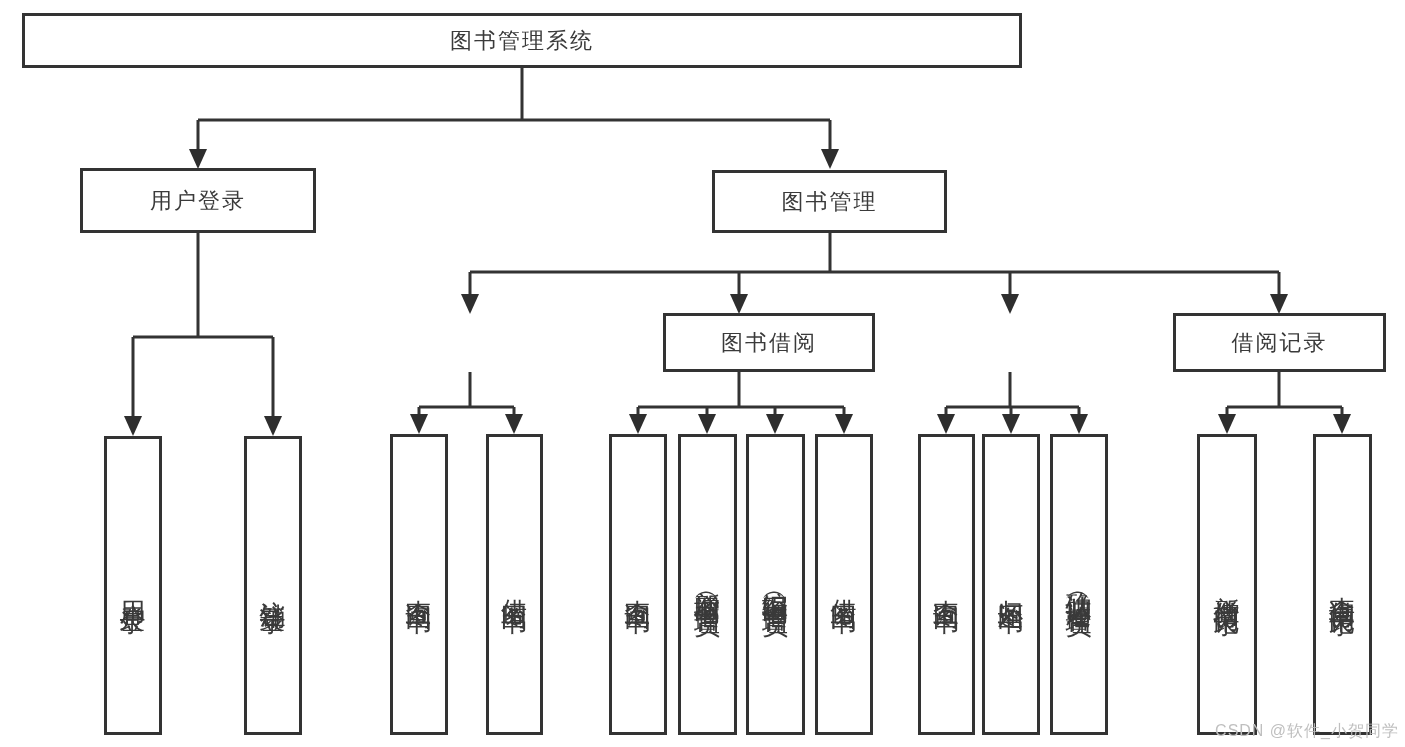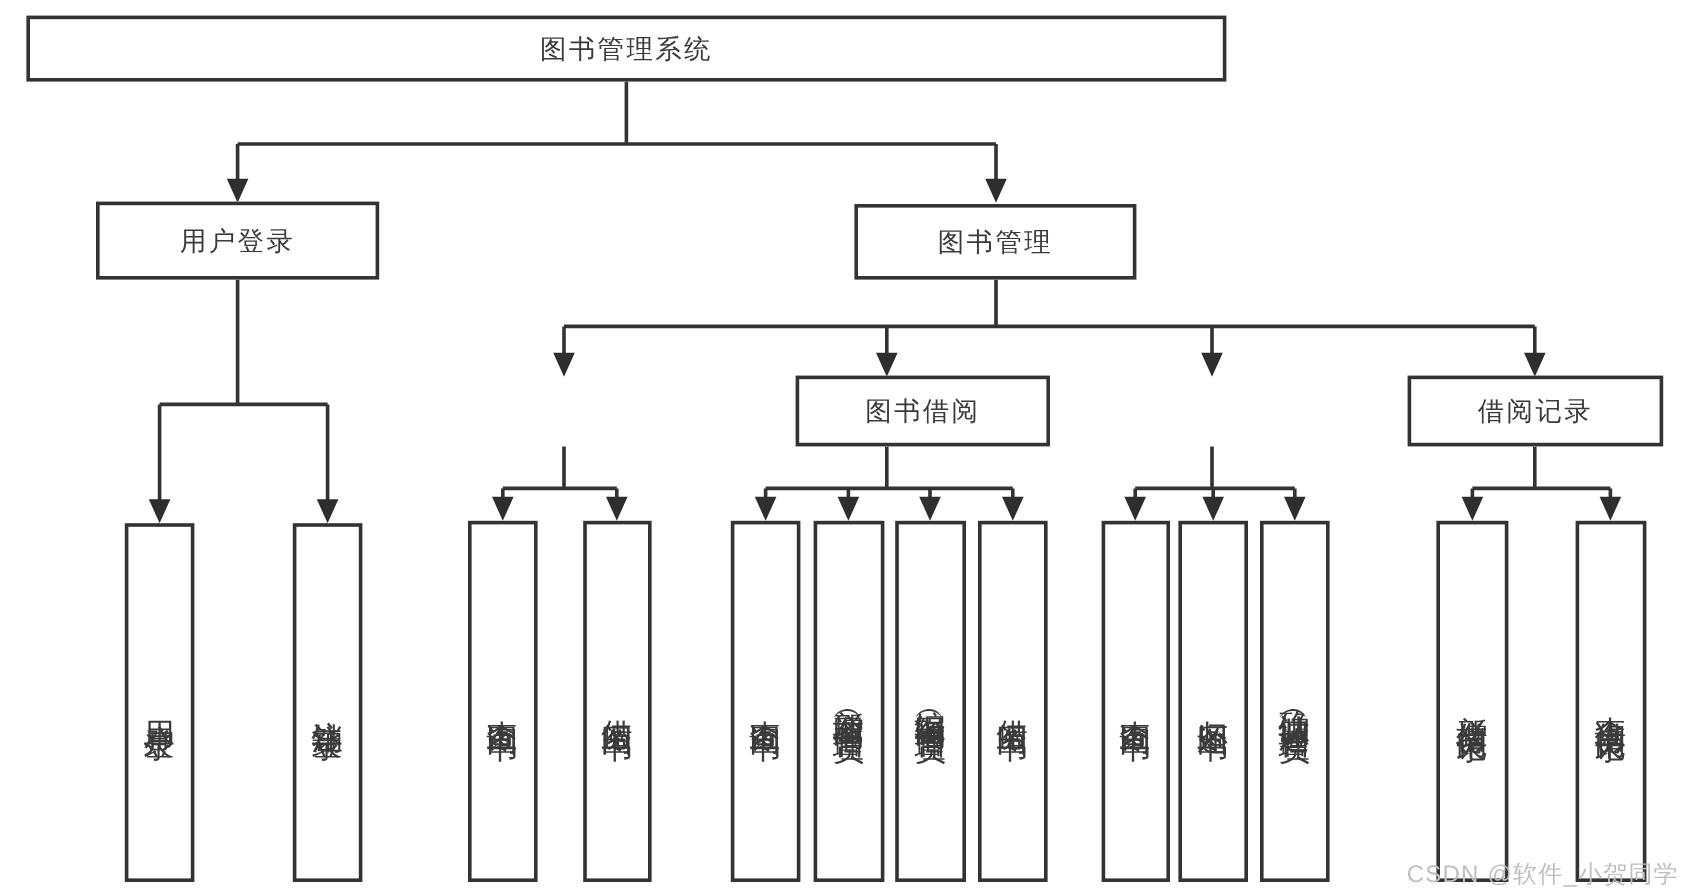--- a/index.html
+++ b/index.html
@@ -35,21 +35,21 @@
     writing-mode: vertical-rl;
     text-orientation: mixed;
     font-size: 26px;
     letter-spacing: 3px;
     line-height: 1;
   }
   .watermark {
     position: absolute;
     right: 6px;
     bottom: 5px;
-    font-size: 20px;
+    font-size: 16px;
     color: #bfbfbf;
     letter-spacing: 1px;
     white-space: nowrap;
   }
 </style>
 </head>
 <body>
 
 <div class="canvas">
 

